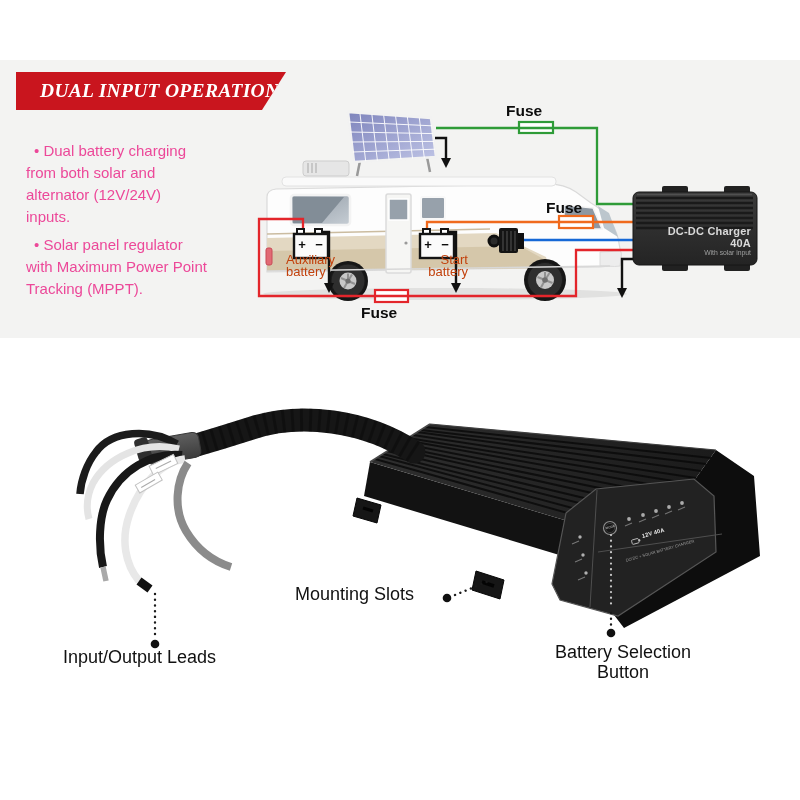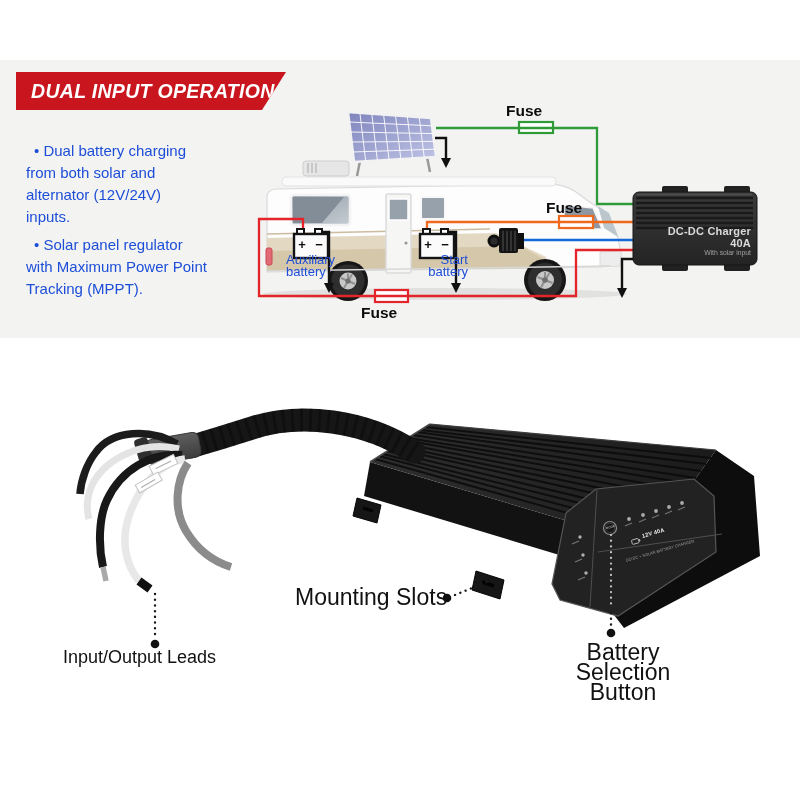--- a/index.html
+++ b/index.html
@@ -2,33 +2,33 @@
 <html><head>
 <meta charset="utf-8">
 <style>
   html,body{margin:0;padding:0;background:#fff;}
   .page{position:relative;width:800px;height:800px;background:#fff;overflow:hidden;
         font-family:"Liberation Sans", sans-serif;color:#161616;}
   .top-section{position:absolute;left:0;top:60px;width:800px;height:278px;background:#f3f3f2;}
   .scene{position:absolute;left:0;top:0;width:800px;height:800px;pointer-events:none;}
   .banner{position:absolute;left:16px;top:72px;width:270px;height:38px;background:#C9151E;
           clip-path:polygon(0 0,100% 0,calc(100% - 24px) 100%,0 100%);
-          display:flex;align-items:center;padding-left:15px;box-sizing:border-box;}
+          display:flex;align-items:center;padding-left:24px;box-sizing:border-box;font-family:Liberation Serif, serif;}
   .banner-title{color:#fff;font-style:italic;font-weight:800;font-size:19.5px;letter-spacing:.3px;}
   .feature{position:absolute;left:26px;width:208px;font-size:15px;line-height:22px;
-           white-space:pre-line;text-indent:8px;color:#1d4ed8;}
+           white-space:pre-line;text-indent:8px;color:#ec4899;}
   .f0{top:140px;} .f1{top:234px;}
   .fuse-label{position:absolute;width:60px;font-weight:700;font-size:15.5px;color:#0c0c0c;}
-  .batt-label{position:absolute;font-size:13px;line-height:12px;white-space:pre-line;color:#1d4ed8;}
+  .batt-label{position:absolute;font-size:13px;line-height:12px;white-space:pre-line;color:#c2410c;}
   .term{position:absolute;width:16px;text-align:center;font-size:13px;font-weight:700;color:#0c0c0c;}
   .chg-title{position:absolute;left:658px;top:225px;width:93px;text-align:right;
              font-size:11px;font-weight:700;color:#d9d9d9;letter-spacing:.2px;}
   .chg-sub{position:absolute;left:658px;top:249px;width:93px;text-align:right;
            font-size:6.8px;color:#9fa0a0;}
-  .callout{position:absolute;font-size:23px;color:#111;}
+  .callout{position:absolute;font-size:18px;color:#111;}
   .co-mounting{left:295px;top:584px;}
   .co-leads{left:63px;top:647px;font-size:18px;}
   .co-batt{left:540px;top:642px;width:166px;text-align:center;line-height:20px;white-space:pre-line;}
   .panel-mode{position:absolute;left:602px;top:525px;width:17px;text-align:center;
               font-size:3.2px;color:#c8c8c8;transform:rotate(-14deg);}
   .panel-rating{position:absolute;left:642px;top:533px;width:40px;font-size:5.6px;font-weight:700;
                 color:#ececec;transform:rotate(-16deg);transform-origin:0 50%;letter-spacing:.2px;}
   .panel-sub{position:absolute;left:612px;top:548px;width:96px;text-align:center;font-size:4px;
              color:#9a9a9a;transform:rotate(-16deg);}
 </style>

